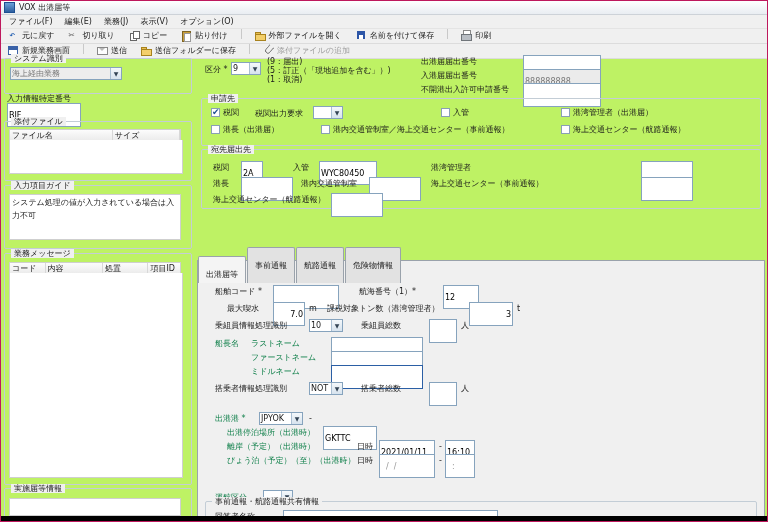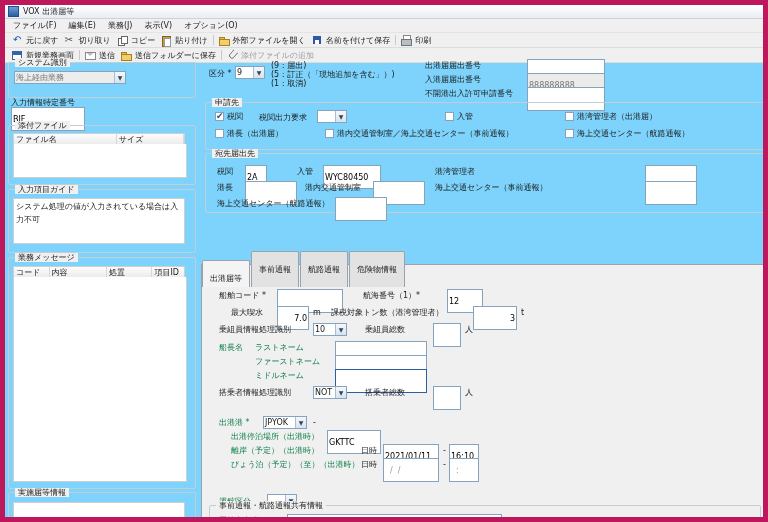--- a/index.html
+++ b/index.html
@@ -1,24 +1,24 @@
 <!DOCTYPE html>
 <html style="--accent-green: #0a7d46; --focus-blue: #2b5fa5;"><head>
 <meta charset="utf-8">
 <style>
   html,body{margin:0;padding:0;}
   body{width:768px;height:522px;background:#f0f0f0;font-family:"DejaVu Sans","Liberation Sans",sans-serif;font-size:8px;color:#1a1a1a;overflow:hidden;}
-  #win{position:relative;width:768px;height:522px;background:#7dd3fc;overflow:hidden;border:5px solid #be185d;box-sizing:border-box;}
+  #win{position:relative;width:768px;height:522px;background:#bef264;overflow:hidden;border:1px solid #be185d;box-sizing:border-box;}
   
   .titlebar{height:13px;background:linear-gradient(#ffffff,#e9edf2);border-bottom:1px solid #cdd2d8;display:flex;align-items:center;gap:4px;padding:0 3px;}
   .appicon{width:9px;height:9px;background:linear-gradient(#6aa0d8,#2d5fa0);border:1px solid #1d4f91;flex:none;}
   .titletext{font-size:8px;color:#222;}
   .menubar{height:13px;display:flex;align-items:center;padding:0 2px;background:#f0f0f0;border-bottom:1px solid #e4e4e4;}
   .mitem{padding:1px 6px;cursor:default;}
-  .toolbar{height:14px;display:flex;align-items:center;gap:0;padding:0 4px;background:#f0f0f0;border-bottom:1px solid #dcdcdc;}
+  .toolbar{height:14px;display:flex;align-items:flex-start;gap:8px;padding:0 4px;background:#f0f0f0;border-bottom:1px solid #dcdcdc;font-family:Liberation Mono, monospace;}
   .tbtn{display:flex;align-items:center;gap:3px;padding:0 3px;height:13px;white-space:nowrap;}
   .tbtn.dim{color:#9b9b9b;}
   .tsep{width:1px;height:10px;background:#c9c9c9;margin:0 2px;}
   .ticon{width:11px;height:11px;display:inline-block;position:relative;flex:none;}
   .icon-undo::before{content:"↶";position:absolute;left:1px;top:-1px;font-size:10px;color:#1d5bb0;}
   .icon-cut::before{content:"✂";position:absolute;left:0;top:-1px;font-size:10px;color:#555;}
   .icon-copy::before{content:"";position:absolute;left:1px;top:3px;width:5px;height:6px;background:#fff;border:1px solid #666;}
   .icon-copy::after{content:"";position:absolute;left:4px;top:1px;width:5px;height:6px;background:#fff;border:1px solid #666;}
   .icon-paste::before{content:"";position:absolute;left:1px;top:1px;width:7px;height:9px;background:#caa03c;border:1px solid #7d6426;}
   .icon-paste::after{content:"";position:absolute;left:3px;top:3px;width:5px;height:7px;background:#fff;border:1px solid #999;}

